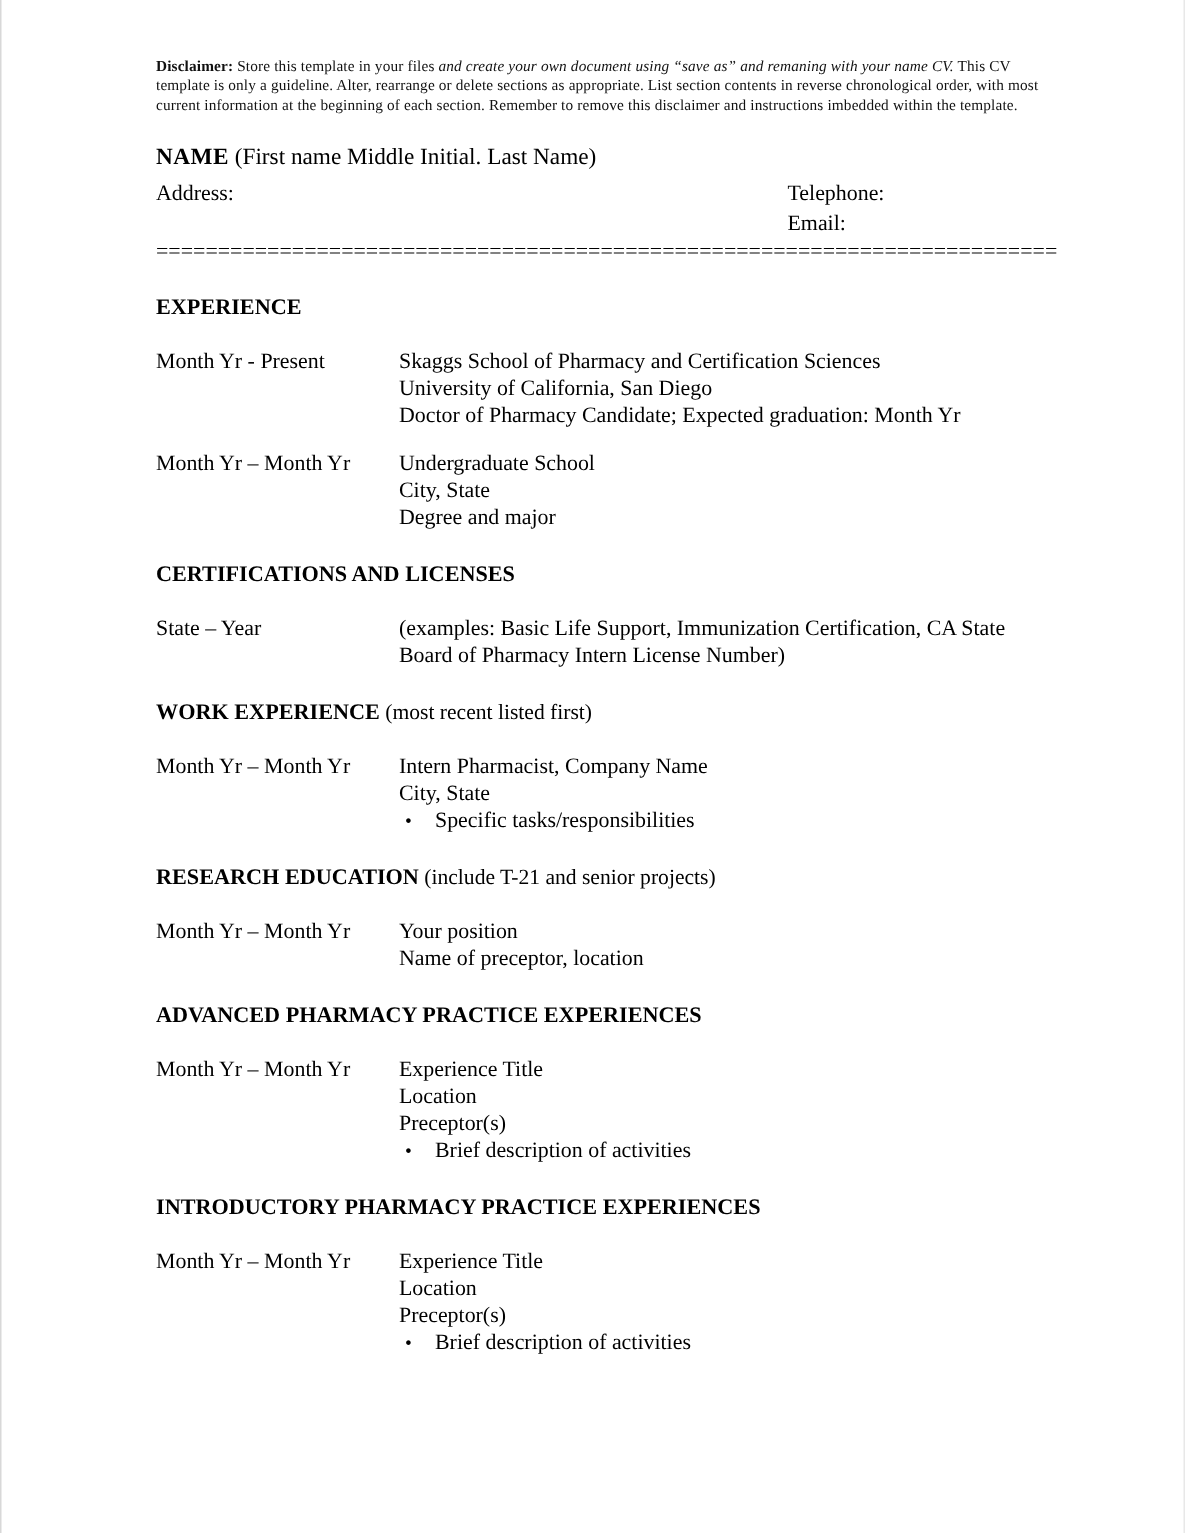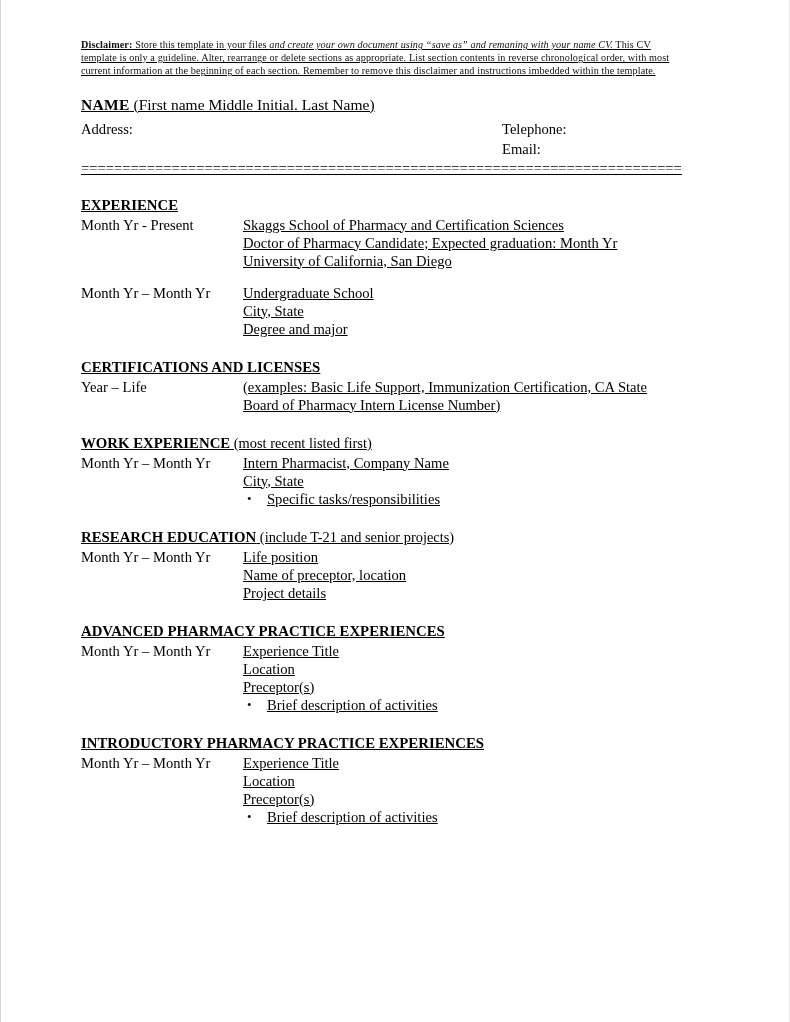--- a/index.html
+++ b/index.html
@@ -17,24 +17,23 @@
     width: 790px;
     height: 1022px;
     background: #ffffff;
     box-sizing: border-box;
     border-left: 1px solid #d8d8d8;
     border-right: 1px solid #e8e8e8;
     overflow: hidden;
   }
   .sheet {
     position: absolute;
-    left: 80px;
+    left: 103px;
     top: 38px;
     width: 606px;
-    text-decoration: underline;
   }
 
   
   .disclaimer {
     font-size: 10.2px;
     line-height: 13.2px;
     text-align: left;
     color: #111;
     letter-spacing: 0.01em;
     margin: 0;
@@ -100,21 +99,21 @@
     font-weight: 700;
     white-space: nowrap;
   }
   .sec-head .note {
     font-weight: 400;
     font-size: 14.4px;
   }
 
   .entry {
     position: relative;
-    margin-top: 1px;
+    margin-top: 17px;
   }
   .entry + .entry { margin-top: 14px; }
 
   .row {
     position: relative;
     min-height: 18px;
     line-height: 18px;
     font-size: 14.6px;
   }
   .date-col {
@@ -166,44 +165,44 @@
 
     <div id="sections-host">
         <div class="section">
           <div class="sec-head"><span>EXPERIENCE</span></div>
           <div class="entry">
             <div class="row">
               <div class="date-col">Month Yr - Present</div>
               <div class="body-col">Skaggs School of Pharmacy and Certification Sciences</div>
             </div>
             <div class="row">
+              <div class="body-col">University of California, San Diego</div>
+            </div>
+            <div class="row">
               <div class="body-col">Doctor of Pharmacy Candidate; Expected graduation: Month Yr</div>
             </div>
-            <div class="row">
-              <div class="body-col">University of California, San Diego</div>
-            </div>
           </div>
           <div class="entry">
             <div class="row">
               <div class="date-col">Month Yr – Month Yr</div>
               <div class="body-col">Undergraduate School</div>
             </div>
             <div class="row">
               <div class="body-col">City, State</div>
             </div>
             <div class="row">
               <div class="body-col">Degree and major</div>
             </div>
           </div>
         </div>
         <div class="section">
           <div class="sec-head"><span>CERTIFICATIONS AND LICENSES</span></div>
           <div class="entry">
             <div class="row">
-              <div class="date-col">Year – Life</div>
+              <div class="date-col">State – Year</div>
               <div class="body-col">(examples: Basic Life Support, Immunization Certification, CA State</div>
             </div>
             <div class="row">
               <div class="body-col">Board of Pharmacy Intern License Number)</div>
             </div>
           </div>
         </div>
         <div class="section">
           <div class="sec-head"><span>WORK EXPERIENCE</span><span class="note"> (most recent listed first)</span></div>
           <div class="entry">
@@ -215,27 +214,24 @@
               <div class="body-col">City, State</div>
             </div>
             <div class="bullet-row"><span class="dot">•</span><span>Specific tasks/responsibilities</span></div>
           </div>
         </div>
         <div class="section">
           <div class="sec-head"><span>RESEARCH EDUCATION</span><span class="note"> (include T-21 and senior projects)</span></div>
           <div class="entry">
             <div class="row">
               <div class="date-col">Month Yr – Month Yr</div>
-              <div class="body-col">Life position</div>
+              <div class="body-col">Your position</div>
             </div>
             <div class="row">
               <div class="body-col">Name of preceptor, location</div>
-            </div>
-            <div class="row">
-              <div class="body-col">Project details</div>
             </div>
           </div>
         </div>
         <div class="section">
           <div class="sec-head"><span>ADVANCED PHARMACY PRACTICE EXPERIENCES</span></div>
           <div class="entry">
             <div class="row">
               <div class="date-col">Month Yr – Month Yr</div>
               <div class="body-col">Experience Title</div>
             </div>

